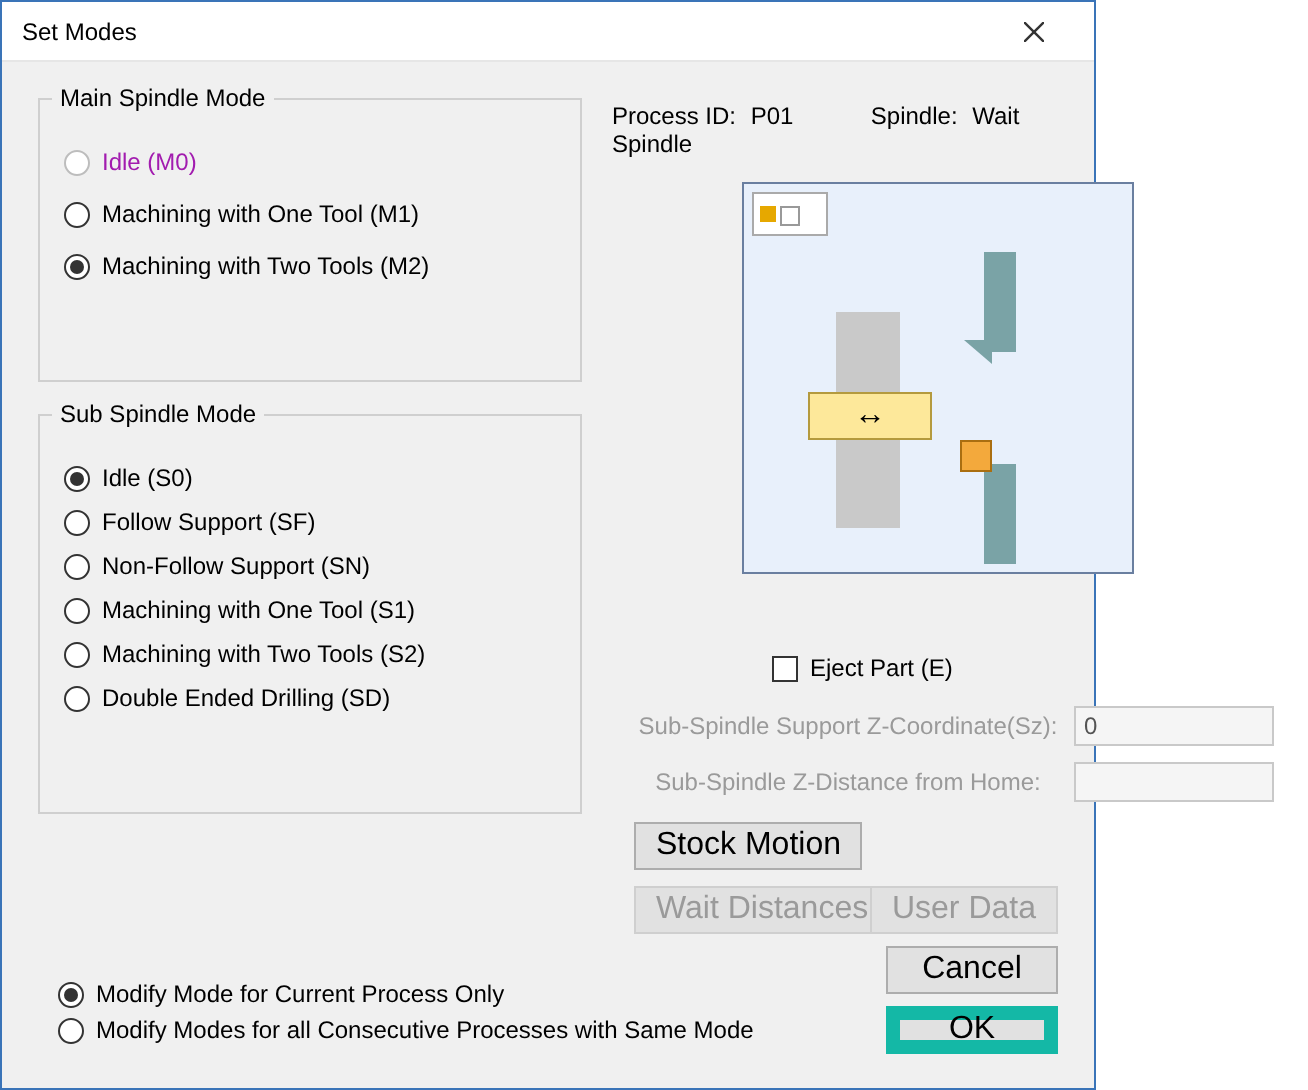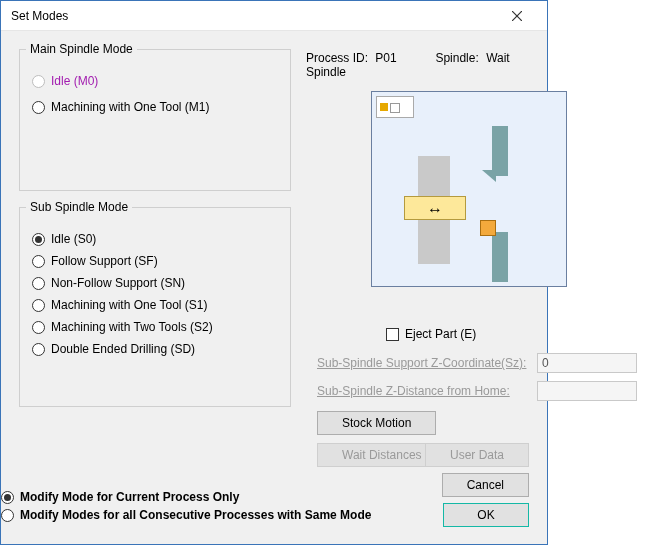--- a/index.html
+++ b/index.html
@@ -147,37 +147,37 @@
   .checkbox {
     width:13px; height:13px; border:1px solid #333; background:#fff;
     margin-right:6px;
   }
   .form-row {
     position:absolute; left:316px;
     display:flex; align-items:center;
     font-size:12px;
   }
   .form-row.disabled { color:#9a9a9a; }
-  .form-row .lbl { text-align:left; margin-right:6px;text-decoration:underline; }
+  .form-row .lbl { text-align:center; margin-right:6px; }
   .form-row .inp {
     width:110px; height:20px;
     border:1px solid #c9c9c9; background:#f5f5f5;
     padding:1px 4px; font-size:12px;
   }
   .btn {
     background:#e1e1e1; border:1px solid #adadad;
-    height:24px; padding:0 24px;
-    font-size:12px; font-family:inherit;
+    height:24px; padding:0 10px;
+    font-size:16px; font-family:inherit;
     display:inline-flex; align-items:center; justify-content:center;
     cursor:pointer; min-width:86px;
   }
   .btn.disabled { color:#9a9a9a; border-color:#cfcfcf; cursor:default; }
-  .btn.primary { border:1px solid #14b8a6; background:#e1e1e1; }
+  .btn.primary { border:7px solid #14b8a6; background:#e1e1e1; }
   .bottom-radios {
-    position:absolute; left:0; bottom:18px;font-weight:bold;
+    position:absolute; left:28px; bottom:18px;
   }
   .bottom-radios .radio-row { margin:4px 0; }
 </style>
 </head>
 <body>
 
 <div class="window">
   <div class="titlebar">
     <span class="title">Set Modes</span>
     <div class="close">
@@ -203,20 +203,26 @@
       <div class="groupbox main-group">
         <div class="legend">Main Spindle Mode</div>
 
         <div class="radio-row">
           <span class="radio disabled"></span>
           <span class="radio-label disabled">Idle (M0)</span>
         </div>
         <div class="radio-row">
           <span class="radio"></span>
           <span class="radio-label">Machining with One Tool (M1)</span>
+        </div>
+        <div class="radio-row">
+          <span class="radio">
+              <span class="dot"></span>
+            </span>
+          <span class="radio-label">Machining with Two Tools (M2)</span>
         </div>
       </div>
 
       <div class="groupbox sub-group">
         <div class="legend">Sub Spindle Mode</div>
 
         <div class="radio-row tight">
           <span class="radio">
               <span class="dot"></span>
             </span>

